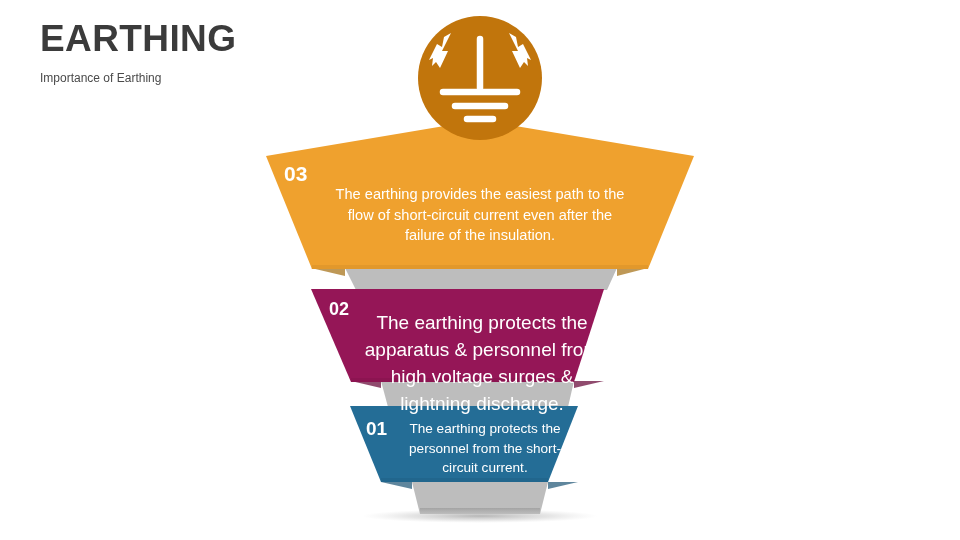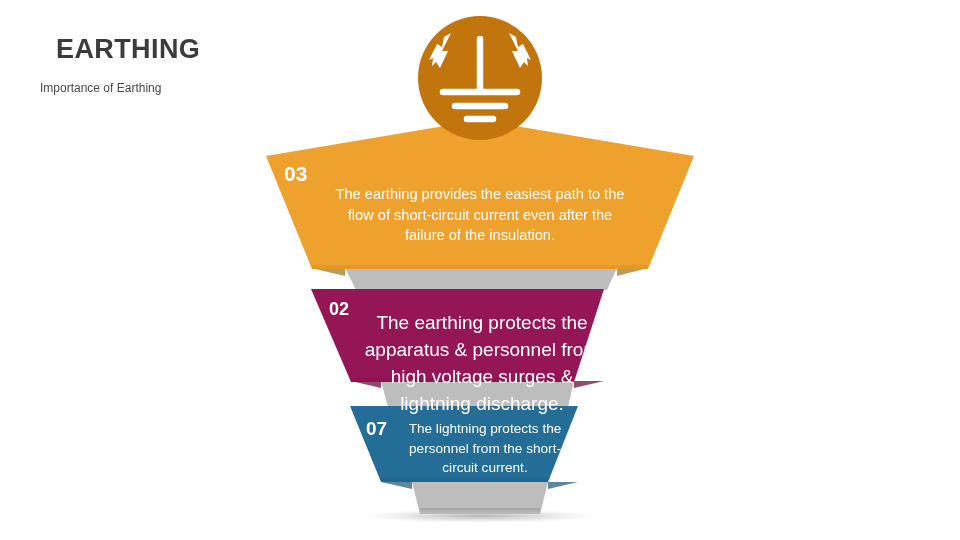--- a/index.html
+++ b/index.html
@@ -24,26 +24,26 @@
   }
 
   
   #title-block {
     position: absolute;
     left: 40px;
     top: 18px;
     width: 380px;
   }
   #page-title {
-    font-size: 27px;
+    font-size: 37px;
     font-weight: bold;
     color: #3b3b3b;
     letter-spacing: 0.4px;
     line-height: 1.15;
-    margin: 16px;
+    margin: 0;
     font-family: "Liberation Sans", sans-serif;
   }
   #page-subtitle {
     font-size: 12px;
     font-weight: normal;
     color: #4a4a4a;
     margin: 10px 0 0 0;
     line-height: 1.2;
     font-family: "Liberation Sans", sans-serif;
   }
@@ -181,17 +181,17 @@
       </g>
 
     </svg>
 
     <div class="level-num" id="level3-num">03</div>
     <div class="level-text" id="level3-text">The earthing provides the easiest path to the flow of short-circuit current even after the failure of the insulation.</div>
 
     <div class="level-num" id="level2-num">02</div>
     <div class="level-text" id="level2-text">The earthing protects the apparatus &amp; personnel from high voltage surges &amp; lightning discharge.</div>
 
-    <div class="level-num" id="level1-num">07</div>
-    <div class="level-text" id="level1-text">The lightning protects the personnel from the short-circuit current.</div>
+    <div class="level-num" id="level1-num">01</div>
+    <div class="level-text" id="level1-text">The earthing protects the personnel from the short-circuit current.</div>
 
   </div>
 </div>
 
 </body></html>

